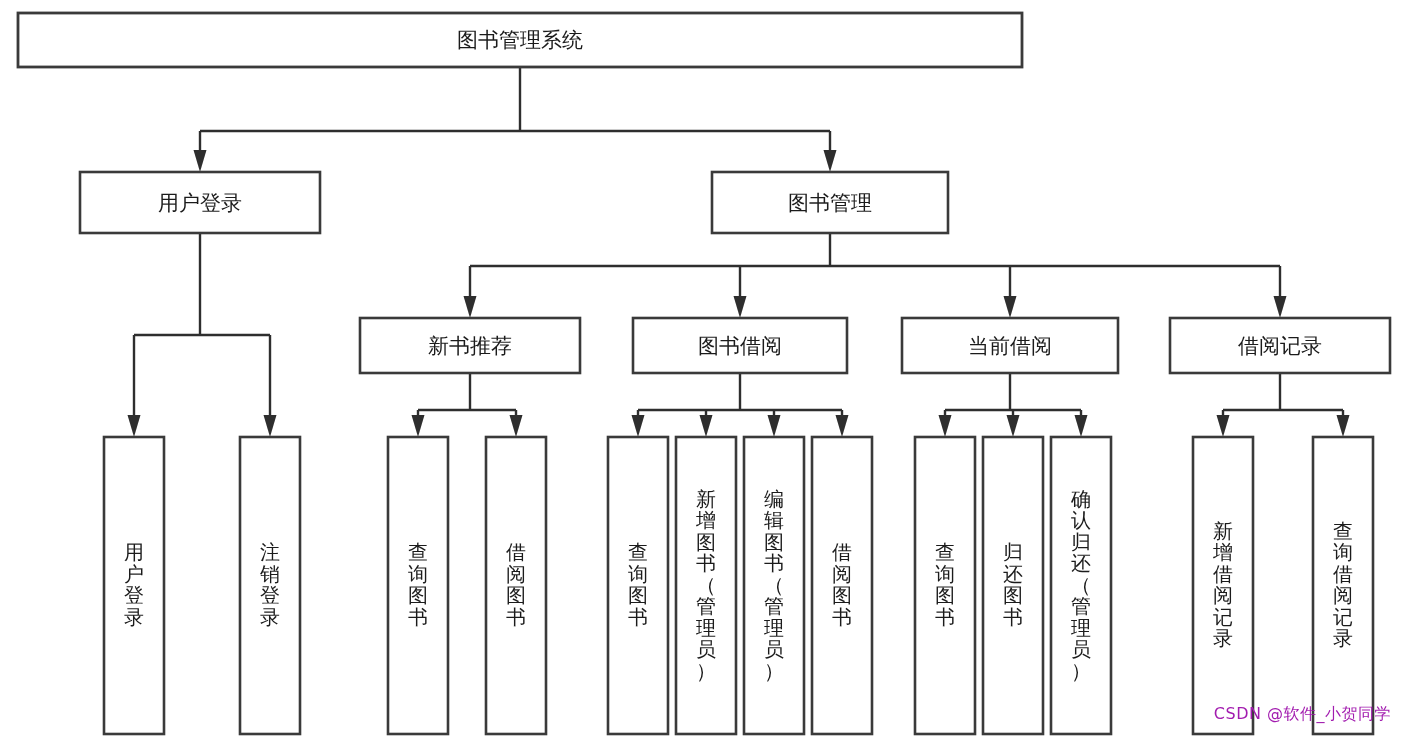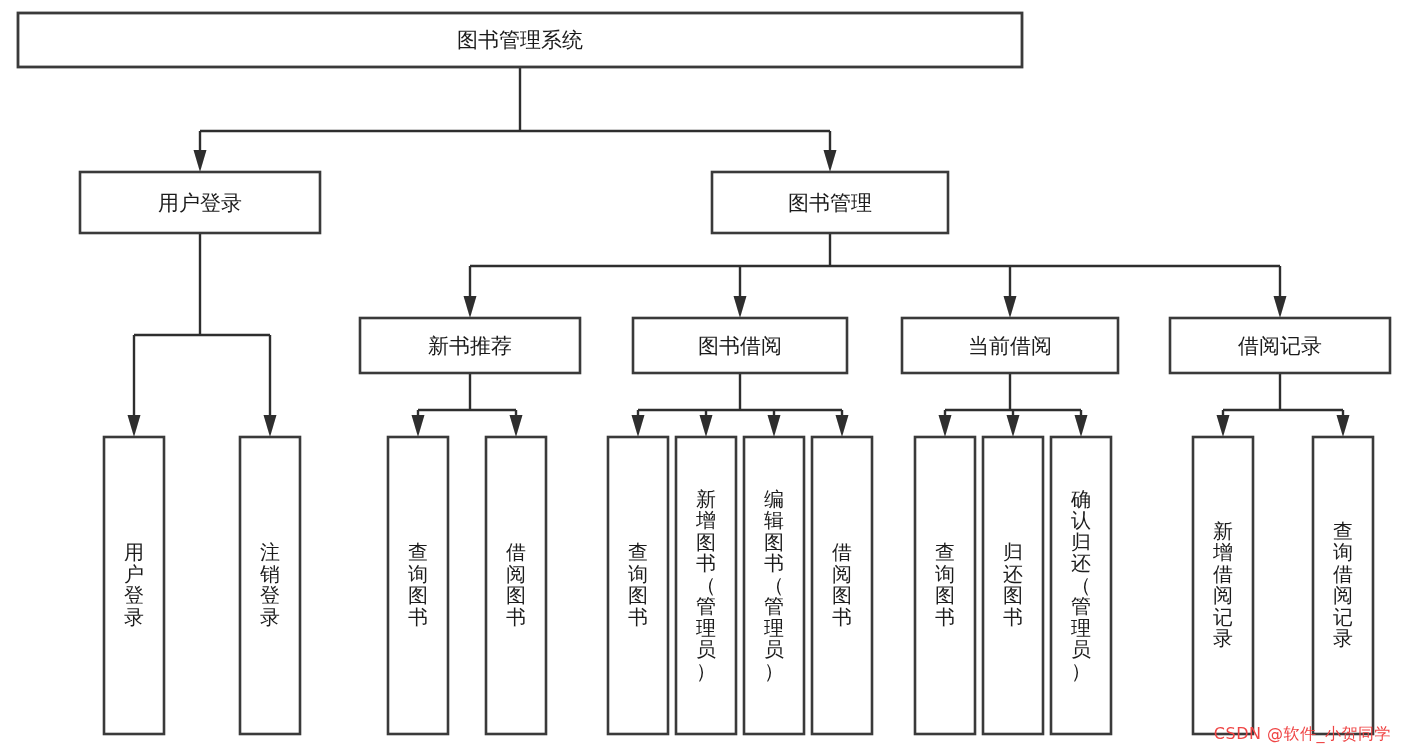--- a/index.html
+++ b/index.html
@@ -57,24 +57,24 @@
   }
   .node-label-v {
     font-family: "DejaVu Sans", "Liberation Sans", sans-serif;
     font-size: 20px;
     fill: #1b1b1b;
     text-anchor: middle;
   }
   .watermark {
     position: absolute;
     right: 14px;
-    bottom: 2px;
+    bottom: 22px;
     font-family: "DejaVu Sans", "Liberation Sans", sans-serif;
     font-size: 16px;
-    color: #ef4444;
+    color: #a21caf;
     letter-spacing: 0.5px;
     white-space: nowrap;
     user-select: none;
   }
 </style>
 </head>
 <body>
 
 <div id="diagram-root">
   <svg id="diagram-canvas" viewBox="0 0 1405 747">

